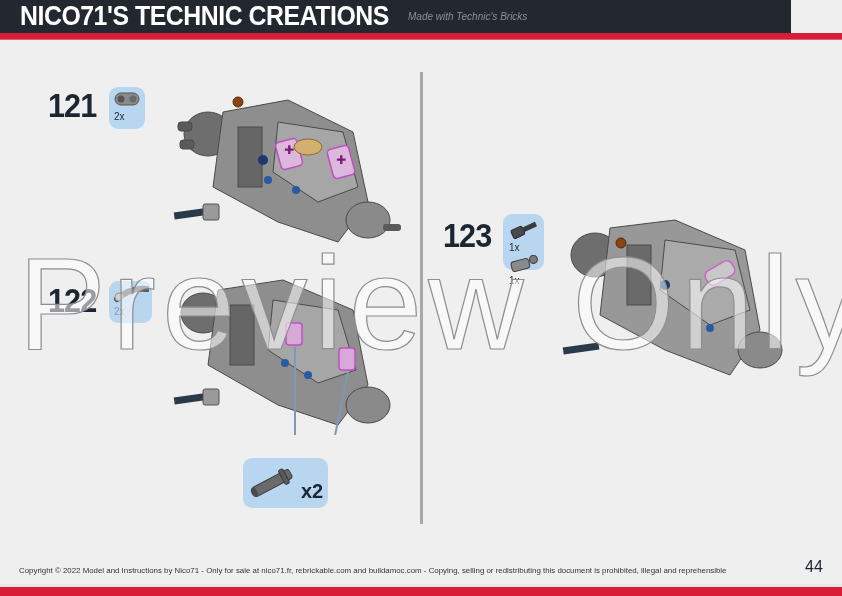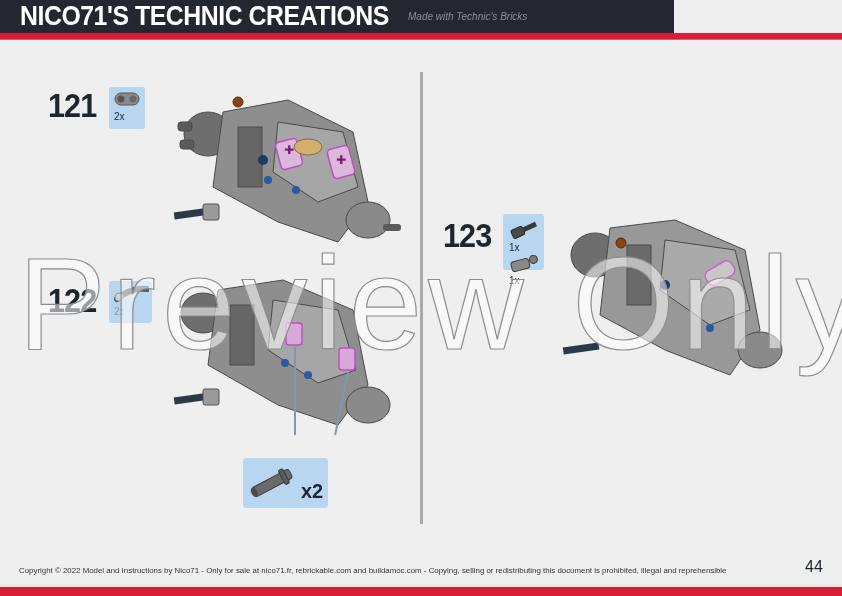--- a/index.html
+++ b/index.html
@@ -1,28 +1,28 @@
 <!DOCTYPE html>
 <html><head>
 <meta charset="utf-8">
 <style>
   * { box-sizing: border-box; margin: 0; padding: 0; }
   html, body { width: 842px; height: 596px; overflow: hidden; }
   body { background: #efefef; font-family: "Liberation Sans", sans-serif; position: relative; }
 
-  .header { position: absolute; left: 0; top: 0; width: 674px; height: 33px; background: #232830; }
+  .header { position: absolute; left: 0; top: 0; width: 791px; height: 33px; background: #232830; }
   .header-stripe { position: absolute; left: 0; top: 33px; width: 842px; height: 7px; background: #d81e36; border-bottom: 1px solid #e06070; }
   .title { position: absolute; left: 20px; top: 1px; font-family: "Liberation Sans", sans-serif; font-weight: bold; font-size: 27px; color: #ffffff; letter-spacing: -0.5px; transform: scaleX(0.92); transform-origin: left center; white-space: nowrap; }
   .subtitle { position: absolute; left: 408px; top: 11px; font-size: 10px; font-style: italic; color: #8c9098; white-space: nowrap; text-align: center; }
 
   .divider { position: absolute; left: 420px; top: 72px; width: 3px; height: 452px; background: #a8a8a8; }
 
   .step-num { position: absolute; font-weight: bold; font-size: 34px; color: #1c2631; letter-spacing: -1px; transform: scaleX(0.9); transform-origin: left center; }
 
-  .callout { position: absolute; background: #b8d6f0; border-radius: 3px; }
+  .callout { position: absolute; background: #b8d6f0; border-radius: 9px; }
   .qty { position: absolute; font-size: 10px; color: #1c2631; }
   .qty-big { position: absolute; font-size: 20px; font-weight: bold; color: #1c2631; }
 
   .model { position: absolute; }
 
   .footer-text { position: absolute; left: 19px; top: 566px; font-size: 8px; color: #333; white-space: nowrap; transform: scaleX(0.985); transform-origin: left center; }
   .page-num { position: absolute; left: 805px; top: 558px; font-size: 16px; color: #1c2631; }
   .footer-stripe-light { position: absolute; left: 0; top: 584px; width: 842px; height: 3px; background: #e8e8e8; }
   .footer-stripe { position: absolute; left: 0; top: 587px; width: 842px; height: 9px; background: #d81e36; }
 

